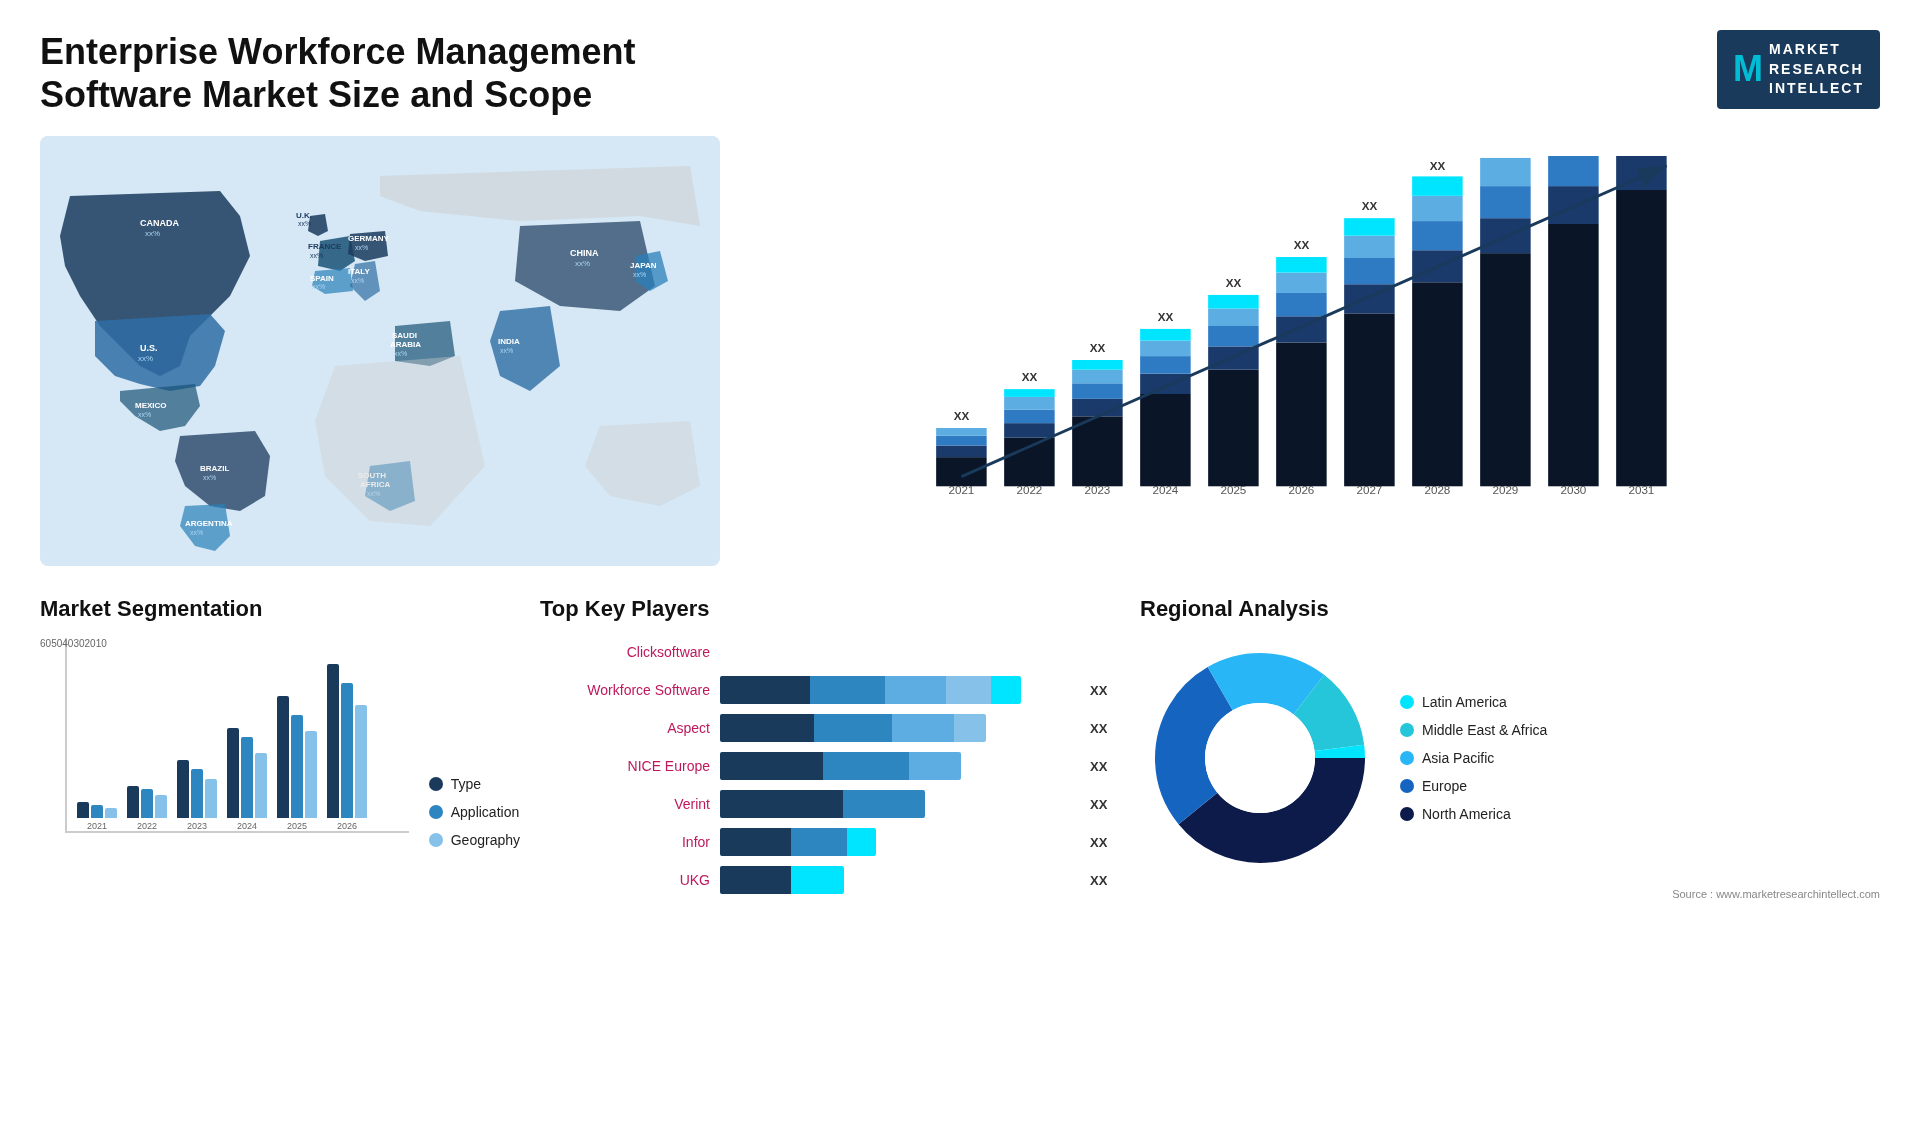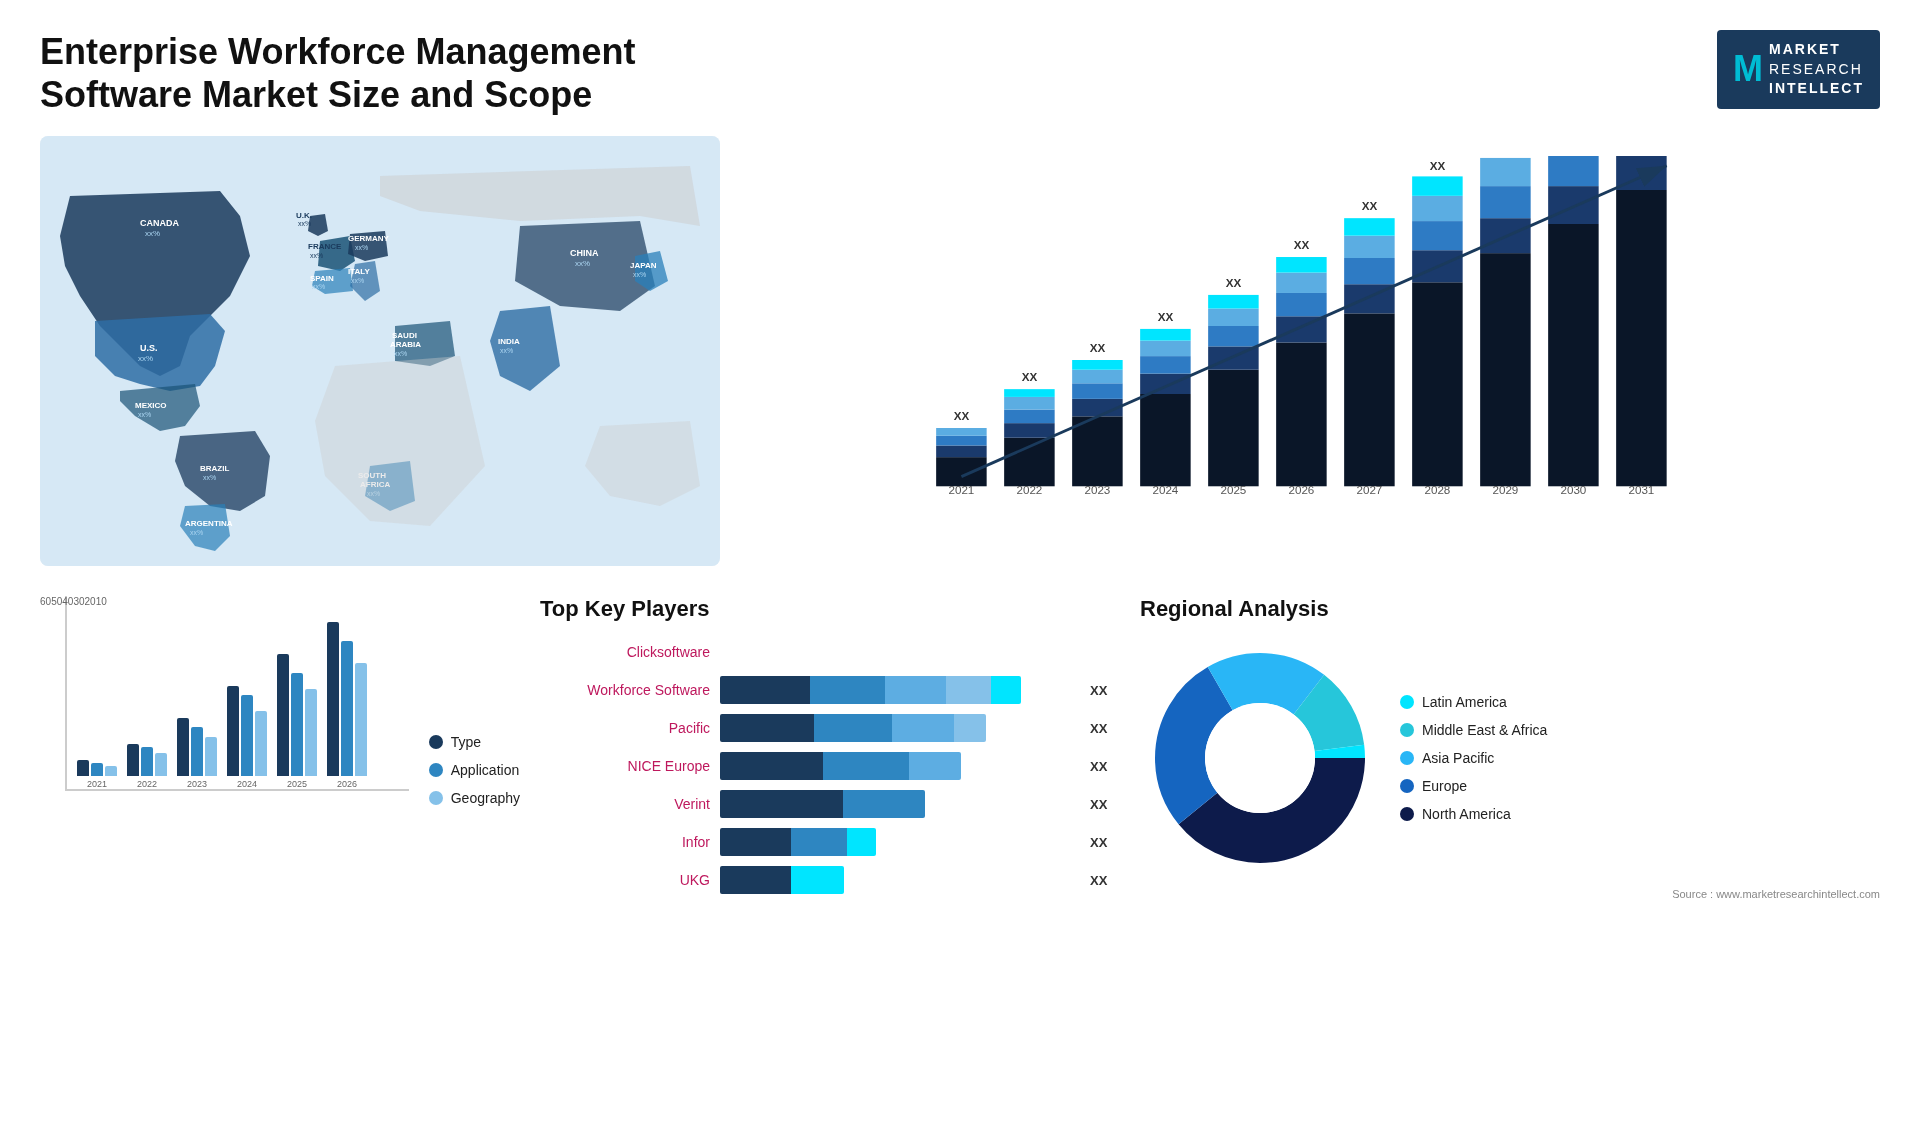--- a/index.html
+++ b/index.html
@@ -209,21 +209,21 @@
 <body>
 
 <div class="header">
   <h1 class="title">Enterprise Workforce Management Software Market Size and Scope</h1>
   <div class="logo-area">
     <div class="logo-box">
       <div style="display:flex;align-items:center;gap:6px;">
         <span style="font-size:36px;font-weight:900;color:#00bcd4;">M</span>
         <div style="text-align:left;line-height:1.4;">
           <div style="font-size:14px;font-weight:700;letter-spacing:2px;">MARKET</div>
-          <div style="font-size:14px;font-weight:400;letter-spacing:2px;">RESEARCH</div>
+          <div style="font-size:14px;font-weight:700;letter-spacing:2px;">RESEARCH</div>
           <div style="font-size:14px;font-weight:700;letter-spacing:2px;">INTELLECT</div>
         </div>
       </div>
     </div>
   </div>
 </div>
 
 <div class="top-row">
 
   <div class="map-container">
@@ -395,20 +395,21 @@
           </marker>
         </defs>
       </svg>
     </div>
   </div>
 </div>
 
 <div class="bottom-row">
 
   <div class="segmentation">
+    <div class="section-title">Market Segmentation</div>
     <div class="seg-chart-area">
 
       <div style="position:relative; flex:1; height:220px;">
 
         <div style="position:absolute;left:0;top:0;height:190px;display:flex;flex-direction:row;justify-content:space-between;font-size:10px;color:#666;">
           <span>60</span>
           <span>50</span>
           <span>40</span>
           <span>30</span>
           <span>20</span>
@@ -510,21 +511,21 @@
             <div class="player-bar-seg2" style="flex:2.5;"></div>
             <div class="player-bar-seg3" style="flex:2;"></div>
             <div class="player-bar-seg4" style="flex:1.5;"></div>
             <div class="player-bar-seg5" style="flex:1;"></div>
           </div>
         </div>
         <div class="player-xx">XX</div>
       </div>
 
       <div class="player-row">
-        <div class="player-name">Pacific</div>
+        <div class="player-name">Aspect</div>
         <div class="player-bar-wrap">
           <div class="player-bar" style="width:75%;">
             <div class="player-bar-seg1" style="flex:3;"></div>
             <div class="player-bar-seg2" style="flex:2.5;"></div>
             <div class="player-bar-seg3" style="flex:2;"></div>
             <div class="player-bar-seg4" style="flex:1;"></div>
           </div>
         </div>
         <div class="player-xx">XX</div>
       </div>

